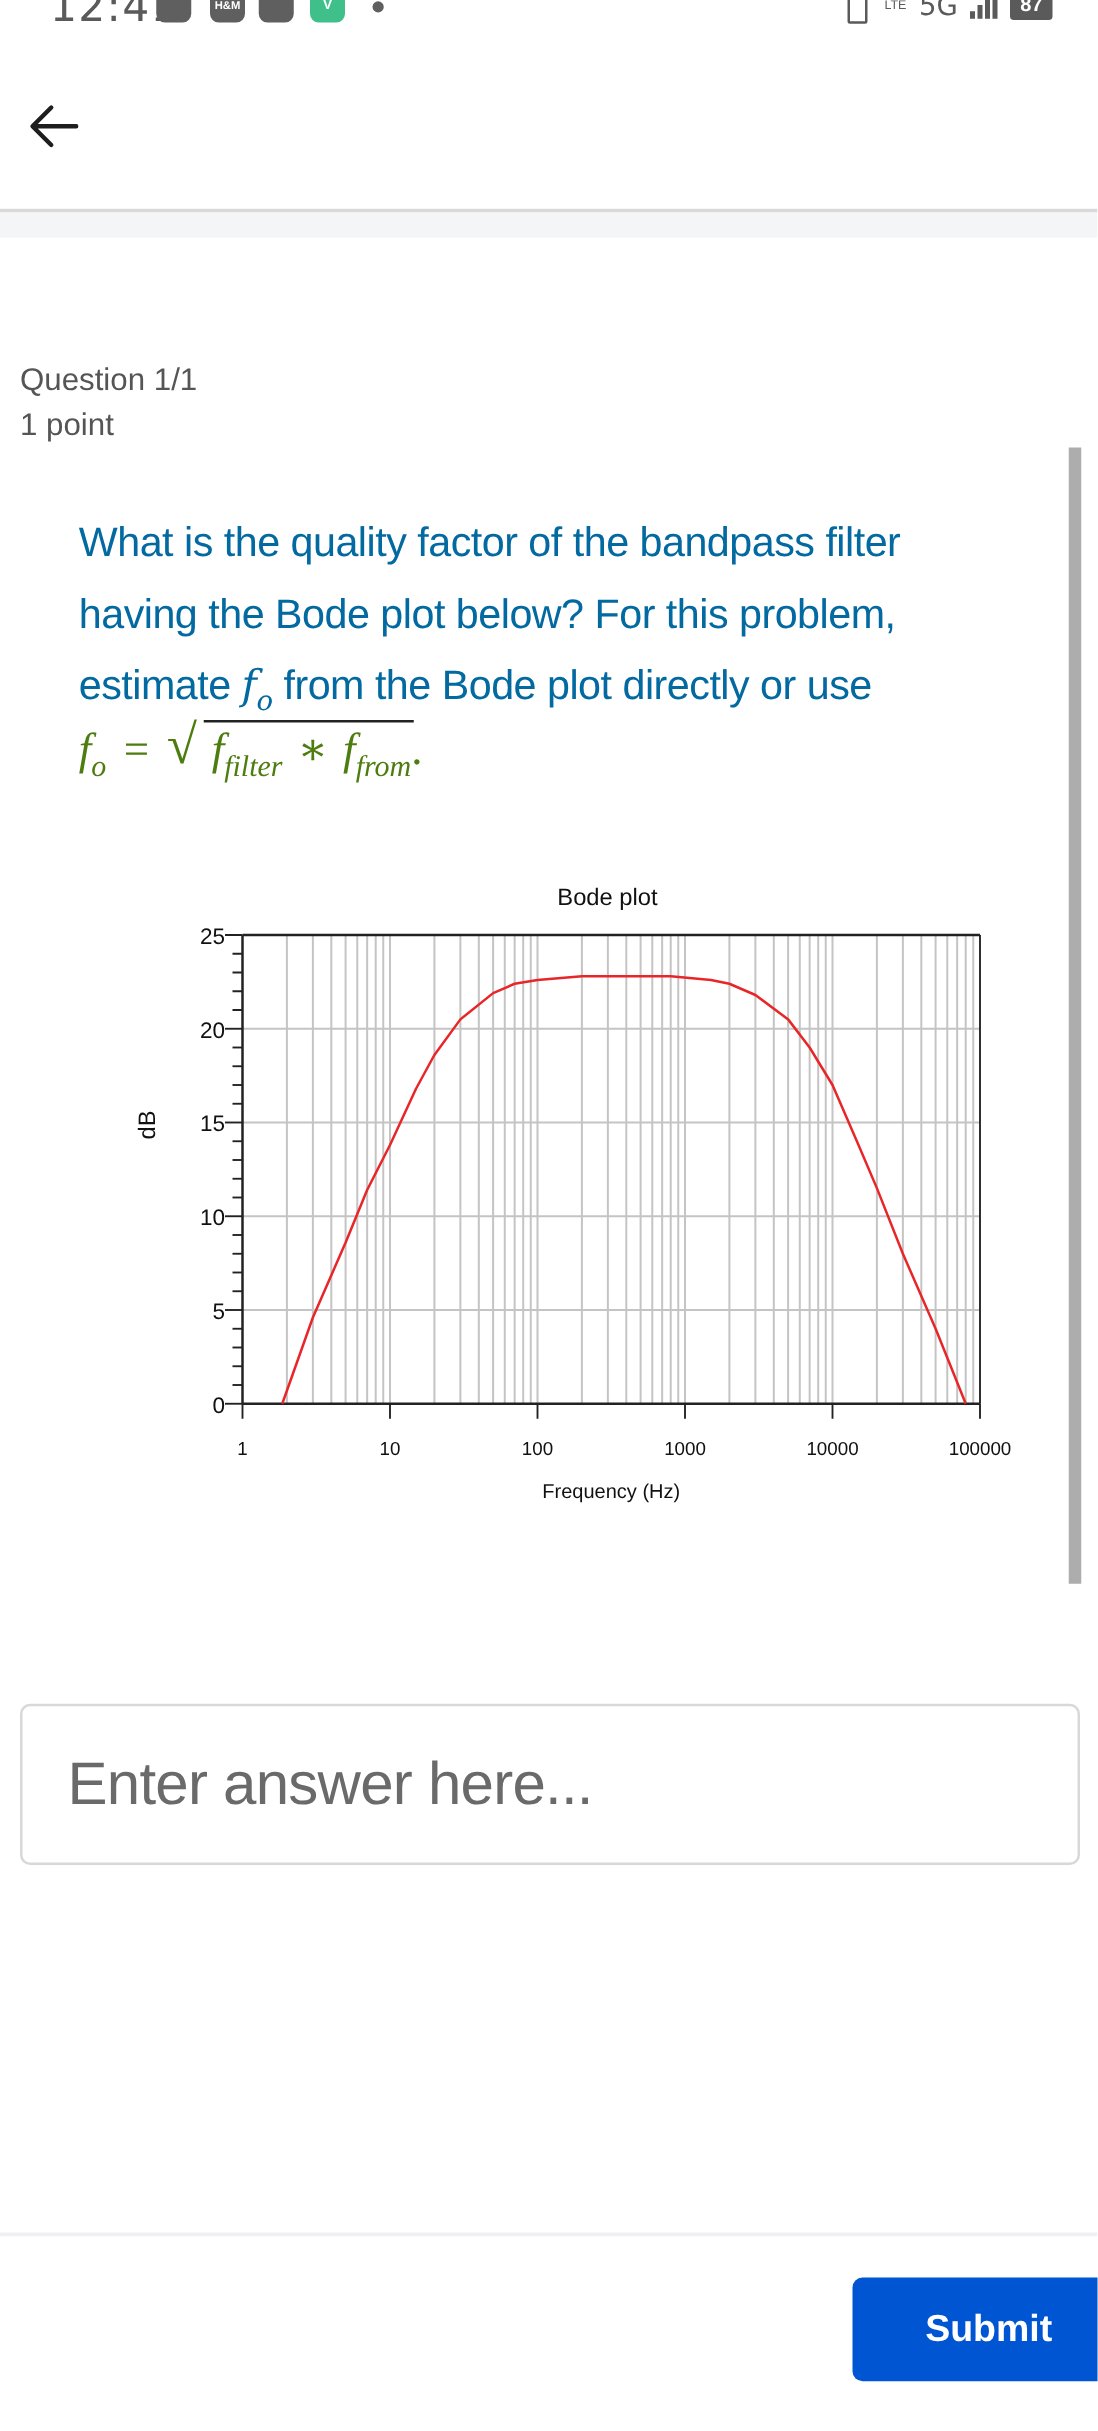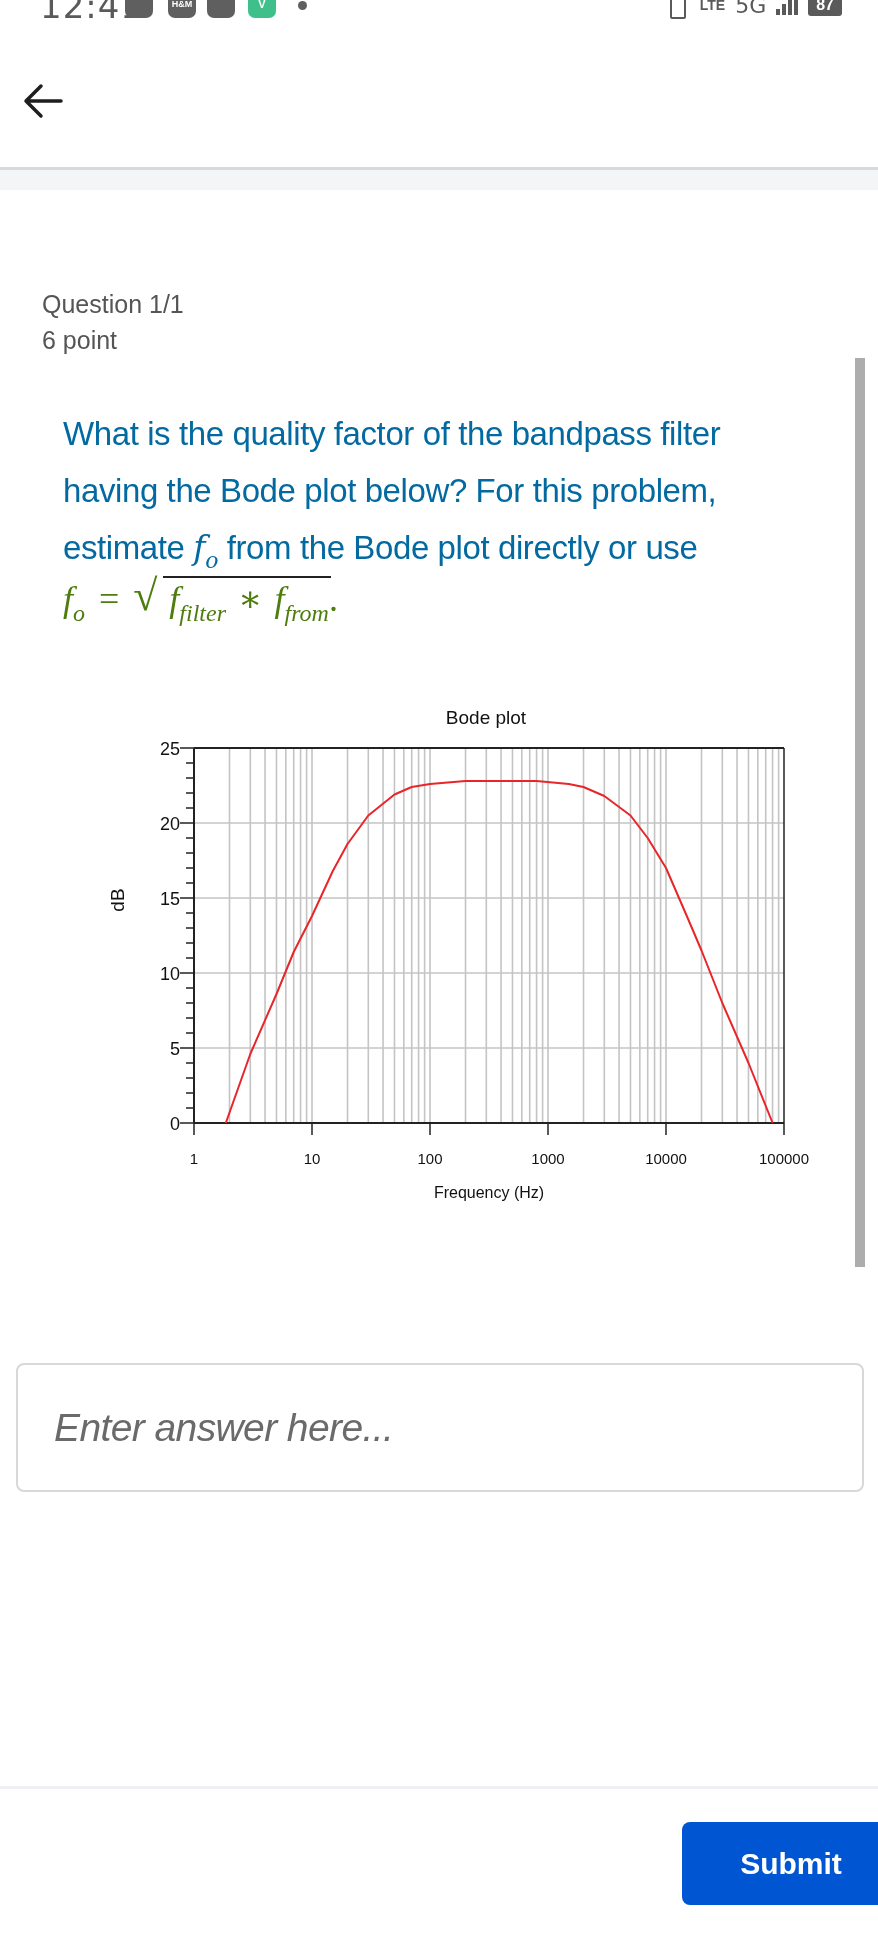--- a/index.html
+++ b/index.html
@@ -8,35 +8,35 @@
 
   
   .statusbar { position: absolute; left: 0; top: 0; width: 878px; height: 22px; overflow: hidden; }
   .sb-time { position: absolute; left: 40px; top: -14px; font-size: 34px; color: #5a5a5a; font-family: "DejaVu Sans", sans-serif; letter-spacing: 1px; }
   .sb-icon { position: absolute; top: -10px; width: 28px; height: 28px; border-radius: 7px; background: #5f5f5f; color: #fff; font-size: 11px; font-weight: bold; display: flex; align-items: center; justify-content: center; }
   .sb-icon.green { background: #3fc08a; }
   .sb-dot { position: absolute; left: 298px; top: 1px; width: 9px; height: 9px; border-radius: 50%; background: #5f5f5f; }
   .sb-right { position: absolute; right: 36px; top: -10px; height: 30px; display: flex; align-items: center; gap: 10px; color: #5a5a5a; }
   .sb-vibrate { width: 28px; height: 20px; position: relative; }
   .sb-vibrate::before { content: ""; position: absolute; left: 8px; top: 0; width: 12px; height: 20px; border: 2px solid #5a5a5a; border-radius: 2px; }
-  .sb-lte { font-size: 14px; font-weight: bold; line-height: 10px; }
+  .sb-lte { font-size: 10px; font-weight: normal; line-height: 10px; }
   .sb-5g { font-size: 22px; font-family: "DejaVu Sans", sans-serif; }
   .sb-signal { display: flex; align-items: flex-end; gap: 2px; height: 20px; }
   .sb-signal span { width: 4px; background: #5a5a5a; display: block; }
   .sb-battery { background: #5a5a5a; color: #fff; font-size: 16px; font-weight: bold; padding: 2px 8px; border-radius: 3px; }
 
   
   .appbar { position: absolute; left: 0; top: 60px; width: 878px; height: 108px; }
   .back-btn { position: absolute; left: 20px; top: 18px; width: 46px; height: 46px; display: flex; align-items: center; justify-content: center; }
   .page-title { position: absolute; left: 111px; top: 22px; font-size: 35px; font-weight: bold; color: #1e1e1e; letter-spacing: -0.5px; }
   .appbar-divider { position: absolute; left: 0; top: 167px; width: 878px; height: 3px; background: #d9d9d9; }
   .appbar-band { position: absolute; left: 0; top: 170px; width: 878px; height: 20px; background: #f4f5f7; }
 
   
-  .q-meta { position: absolute; left: 16px; top: 286px; font-size: 25px; color: #555; line-height: 36px; margin-left: 26px; }
+  .q-meta { position: absolute; left: 16px; top: 286px; font-size: 25px; color: #555; line-height: 36px; }
 
   
   .q-text { position: absolute; left: 63px; top: 405px; width: 720px; font-size: 33px; line-height: 57px; color: #0369a1; letter-spacing: -0.4px; }
   .math { font-family: "DejaVu Serif", "Liberation Serif", serif; font-style: italic; }
   .math .sub { font-size: 22px; position: relative; top: 9px; }
   .formula { position: absolute; left: 63px; top: 578px; font-family: "Liberation Serif", "DejaVu Serif", serif; font-style: italic; font-size: 36px; color: #4d7c0f; white-space: nowrap; }
   .formula .sub { font-size: 24px; position: relative; top: 10px; }
   .formula .eq { font-style: normal; margin: 0 14px; }
   .sqrt { display: inline-block; position: relative; padding-left: 36px; }
   .sqrt .rad { position: absolute; left: 0; top: -8px; }
@@ -45,21 +45,21 @@
 
   
   .chart { position: absolute; left: 0; top: 680px; width: 878px; height: 540px; }
   .chart svg { position: absolute; left: 0; top: 0; }
 
   
   .scrollbar { position: absolute; left: 855px; top: 358px; width: 10px; height: 909px; background: #adadad; }
 
   
   .answer-box { position: absolute; left: 16px; top: 1363px; width: 848px; height: 129px; border: 2px solid #d8d8d8; border-radius: 8px; background: #fff; }
-  .answer-input { position: absolute; left: 36px; top: 0; width: 780px; height: 125px; border: none; outline: none; background: transparent; font-family: "Liberation Sans", sans-serif; font-size: 39px; color: #0c4a6e; letter-spacing: -0.6px; font-style: italic; }
+  .answer-input { position: absolute; left: 36px; top: 0; width: 780px; height: 125px; border: none; outline: none; background: transparent; font-family: "Liberation Sans", sans-serif; font-size: 48px; color: #0c4a6e; letter-spacing: -0.6px; }
   .answer-input::placeholder { color: #6a6a6a; }
 
   
   .footer-divider { position: absolute; left: 0; top: 1786px; width: 878px; height: 3px; background: #eef0f3; }
   .submit-btn { position: absolute; left: 682px; top: 1822px; width: 218px; height: 83px; background: #0056d2; border: none; border-radius: 8px; color: #fff; font-family: "Liberation Sans", sans-serif; font-weight: bold; font-size: 30px; cursor: pointer; }
 </style>
 </head>
 <body>
 
 <div class="statusbar">
@@ -88,21 +88,21 @@
     <svg width="40" height="36" viewBox="0 0 40 36">
       <path d="M38 18 H4 M18 3 L3 18 L18 33" stroke="#1e1e1e" stroke-width="3.5" fill="none" stroke-linecap="round" stroke-linejoin="round"></path>
     </svg>
   </div>
 </div>
 <div class="appbar-divider"></div>
 <div class="appbar-band"></div>
 
 <div class="q-meta">
   <div>Question 1/1</div>
-  <div>6 point</div>
+  <div>1 point</div>
 </div>
 
 <div class="q-text">
   <span>What is the quality factor of the bandpass filter having the Bode plot below? For this problem, estimate </span><span class="math"><span>f</span><span class="sub">o</span></span><span> from the Bode plot directly or use</span>
 </div>
 
 <div class="formula">
   <span>f</span><span class="sub">o</span><span class="eq">=</span><span class="sqrt"><span class="rad" style="font-style:normal;font-size:44px">√</span><span class="bar"></span><span>f</span><span class="sub">filter</span><span class="star">∗</span><span>f</span><span class="sub">from</span></span><span style="font-style:normal">.</span>
 </div>
 

